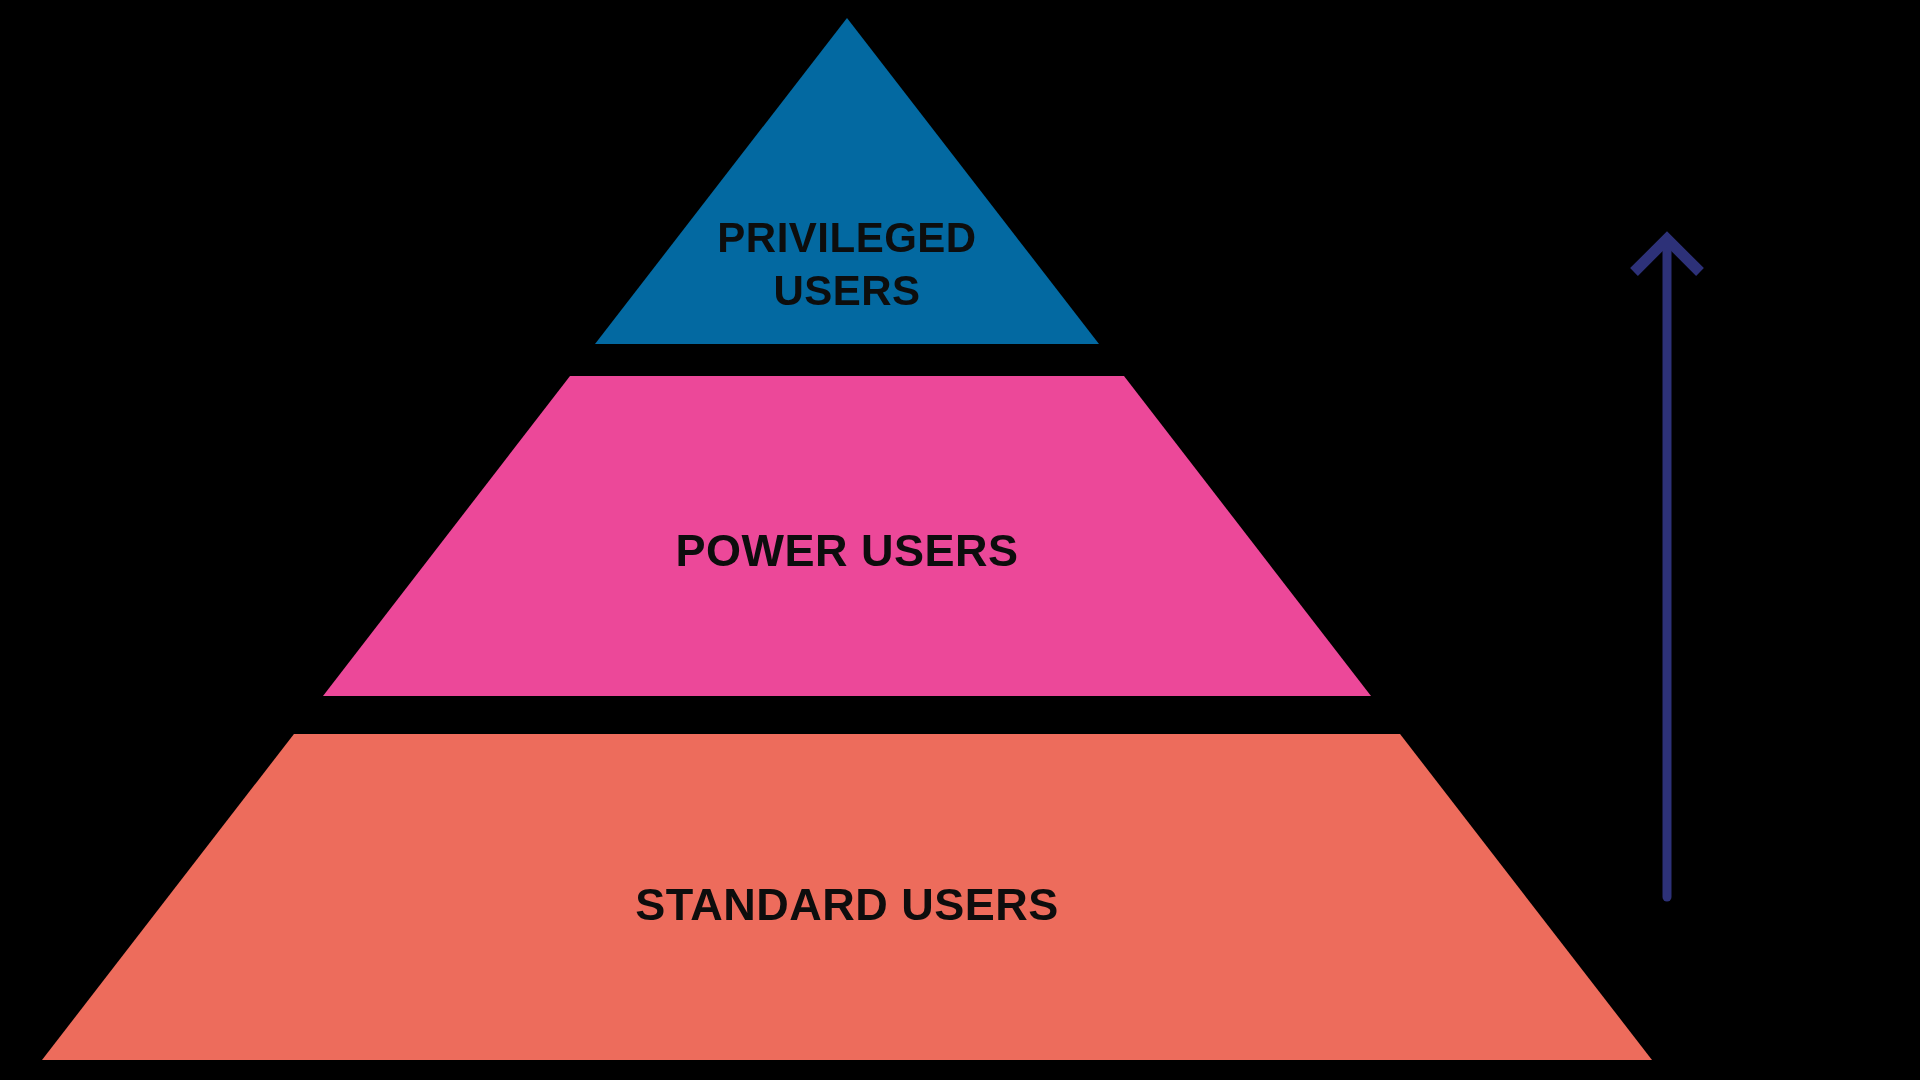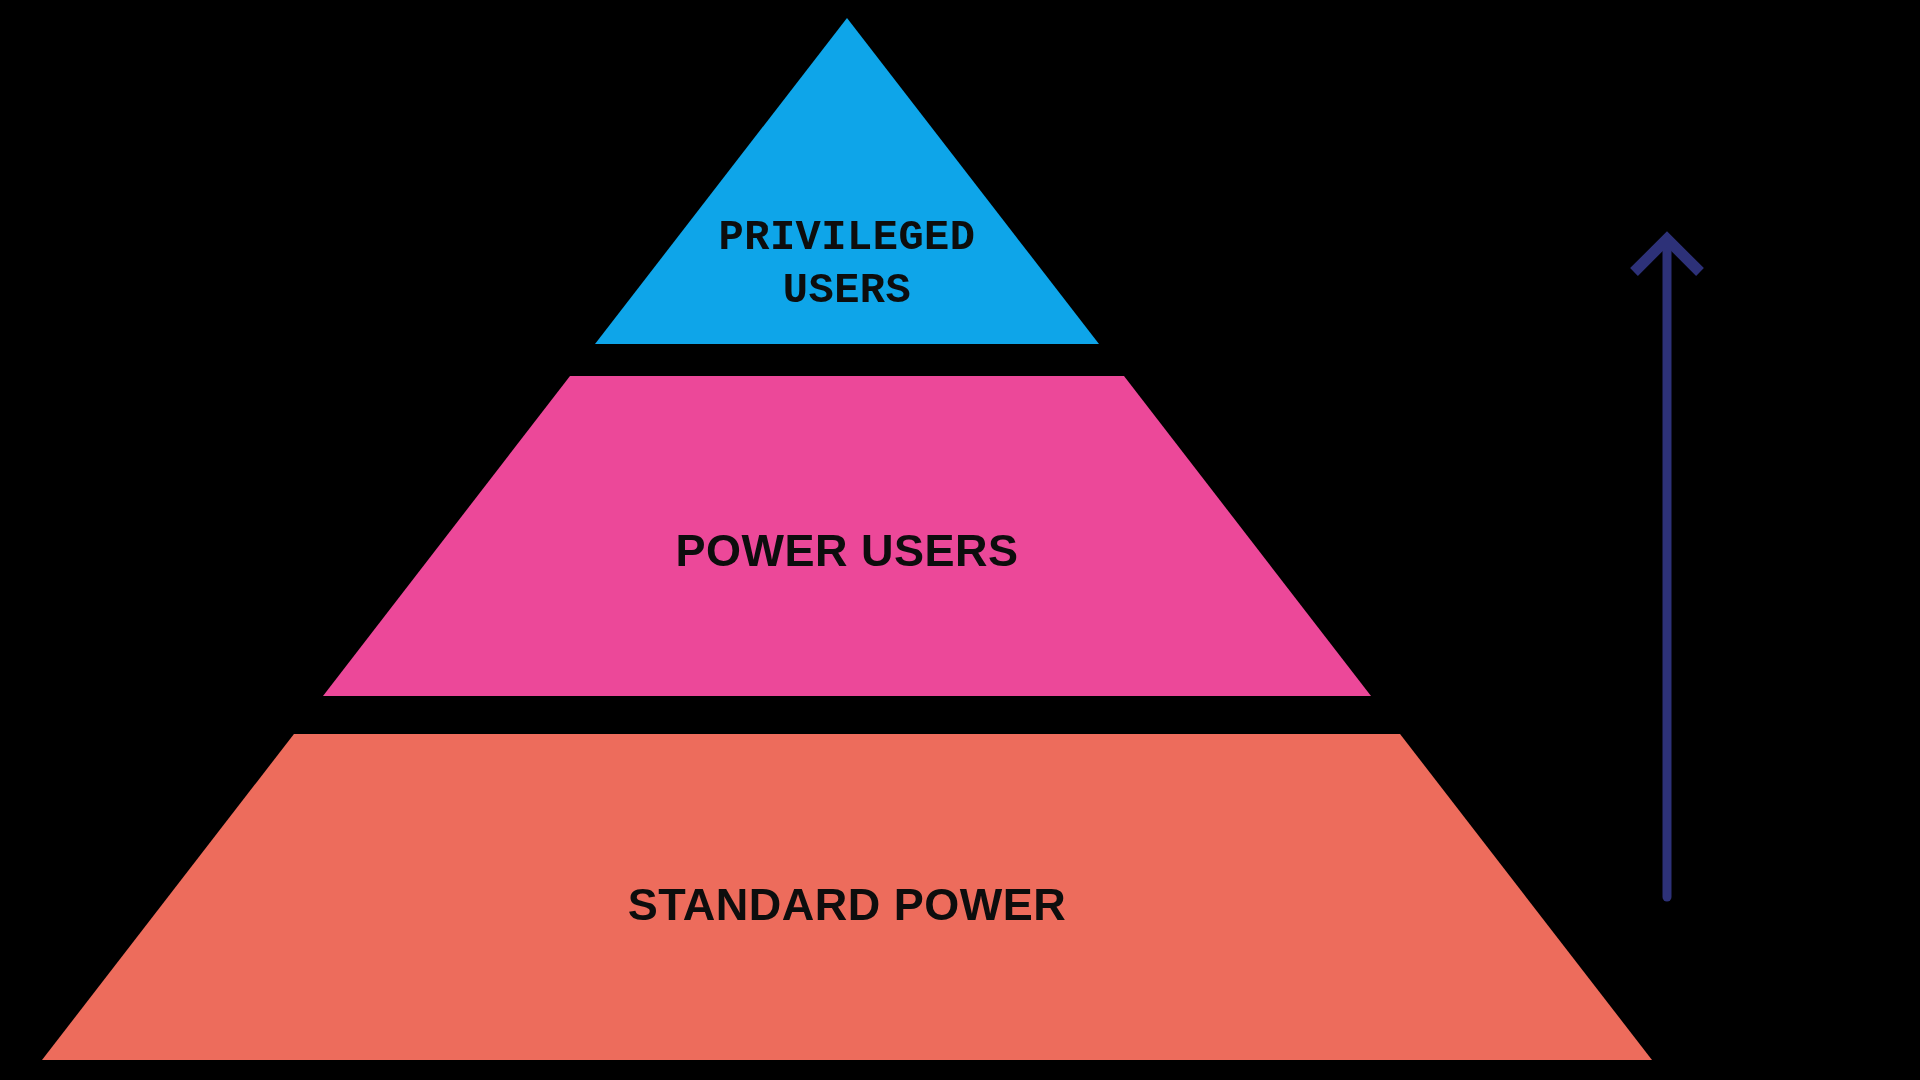--- a/index.html
+++ b/index.html
@@ -63,31 +63,31 @@
     width: 1920px;
     height: 1080px;
     pointer-events: none;
   }
 </style>
 </head>
 <body>
 
 <div class="stage">
 
-  <div class="tier tier-1" style="background: #0ea5e9; font-family: Liberation Mono, monospace;">
+  <div class="tier tier-1" style="background: #0369a1;">
     <div class="tier-label">PRIVILEGED
 USERS</div>
   </div>
 
   <div class="tier tier-2" style="background: #ec4899;">
     <div class="tier-label">POWER USERS</div>
   </div>
 
   <div class="tier tier-3" style="background: rgb(237, 108, 92);">
-    <div class="tier-label">STANDARD POWER</div>
+    <div class="tier-label">STANDARD USERS</div>
   </div>
 
   <svg class="arrow-svg" viewBox="0 0 1920 1080" aria-hidden="true">
 
     <path d="M 1667 897 L 1667 247" fill="none" stroke-width="9" stroke-linecap="round" stroke="#2D3178"></path>
 
     <path d="M 1634 272 L 1667 239 L 1700 272" fill="none" stroke-width="11" stroke-linecap="butt" stroke-linejoin="miter" stroke="#2D3178"></path>
   </svg>
 
 </div>

